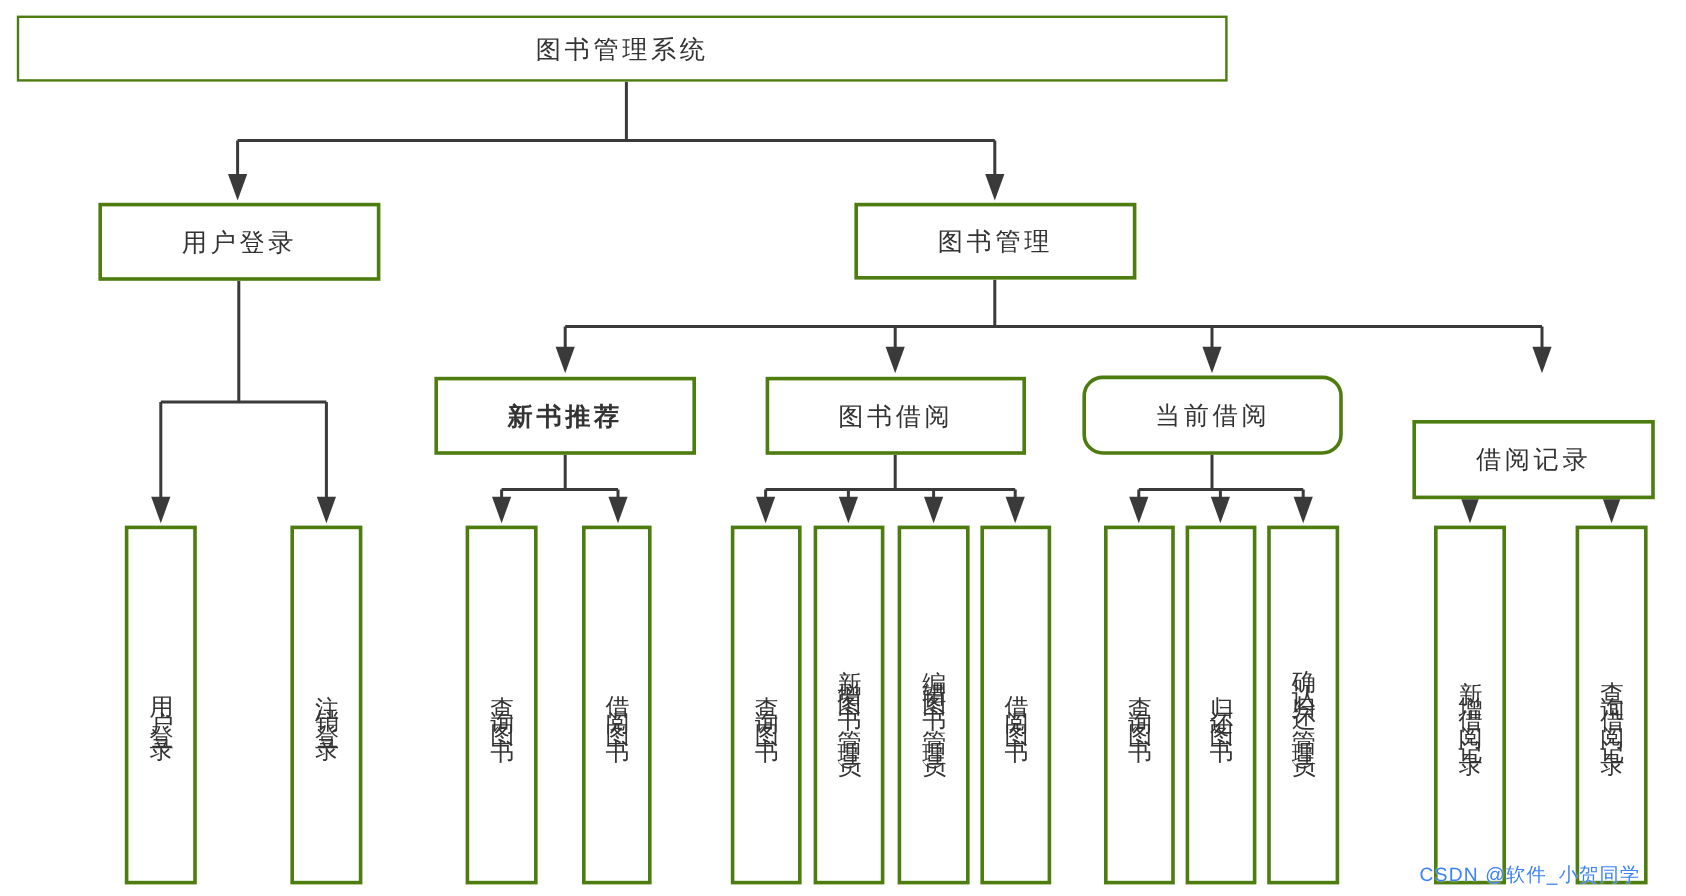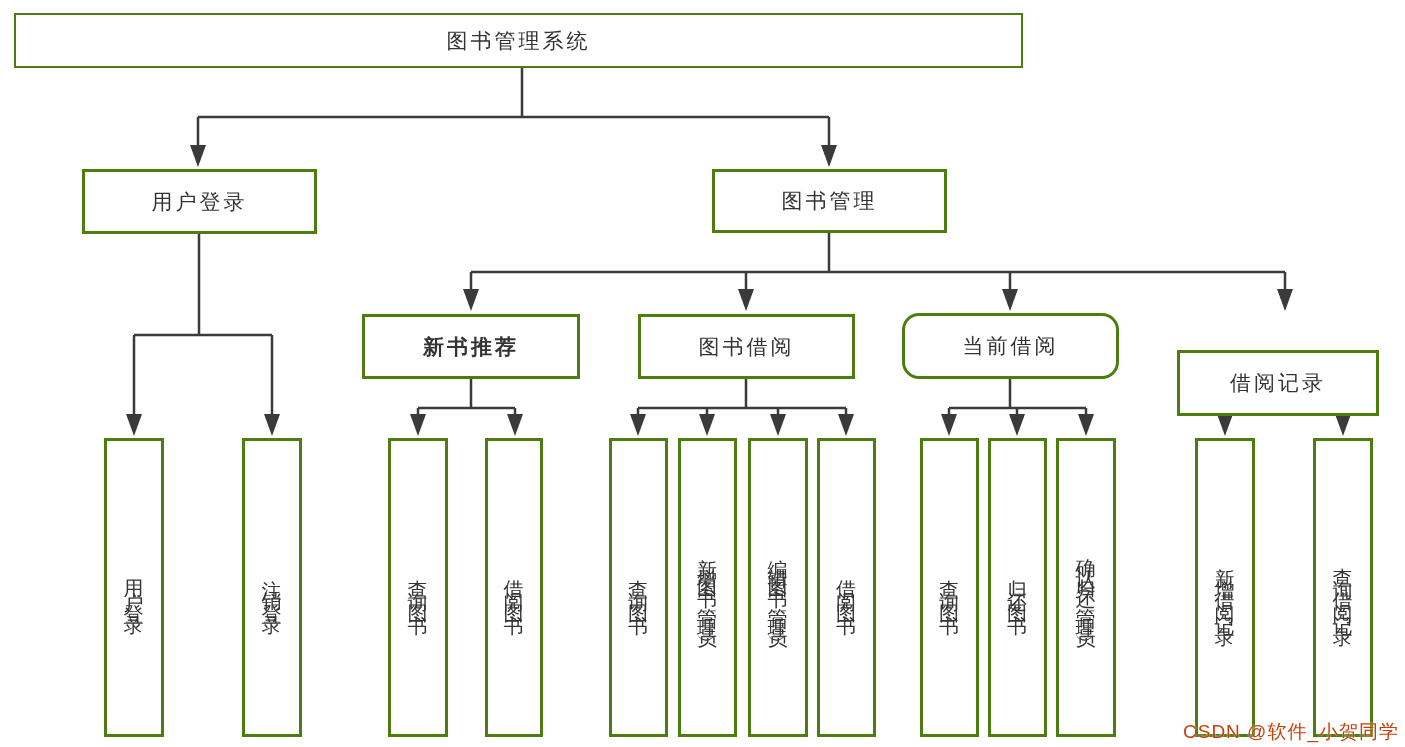--- a/index.html
+++ b/index.html
@@ -42,22 +42,22 @@
     font-size: 20px;
     letter-spacing: 12px;
     line-height: 1;
     color: #333333;
     white-space: nowrap;
   }
   #watermark {
     position: absolute;
     left: 1183px;
     top: 719px;
-    font-size: 19px;
-    color: #c2410c;
+    font-size: 16px;
+    color: #3b82f6;
     letter-spacing: 1px;
     white-space: nowrap;
     z-index: 5;
     text-shadow: 0 0 2px #ffffff;
   }
 </style>
 </head>
 <body>
 
 <div id="stage">

